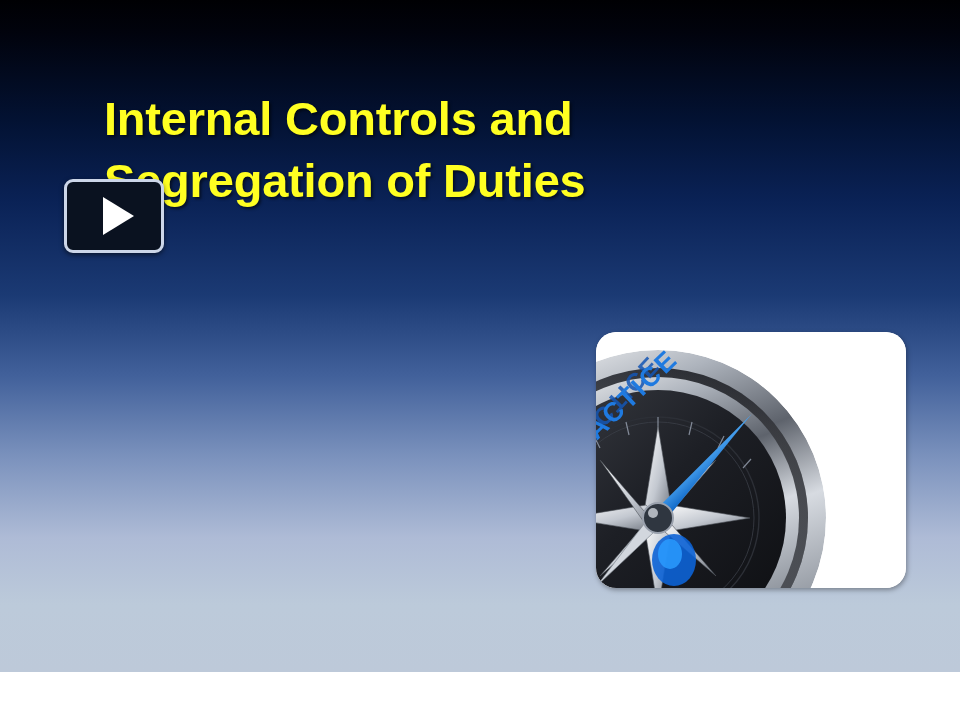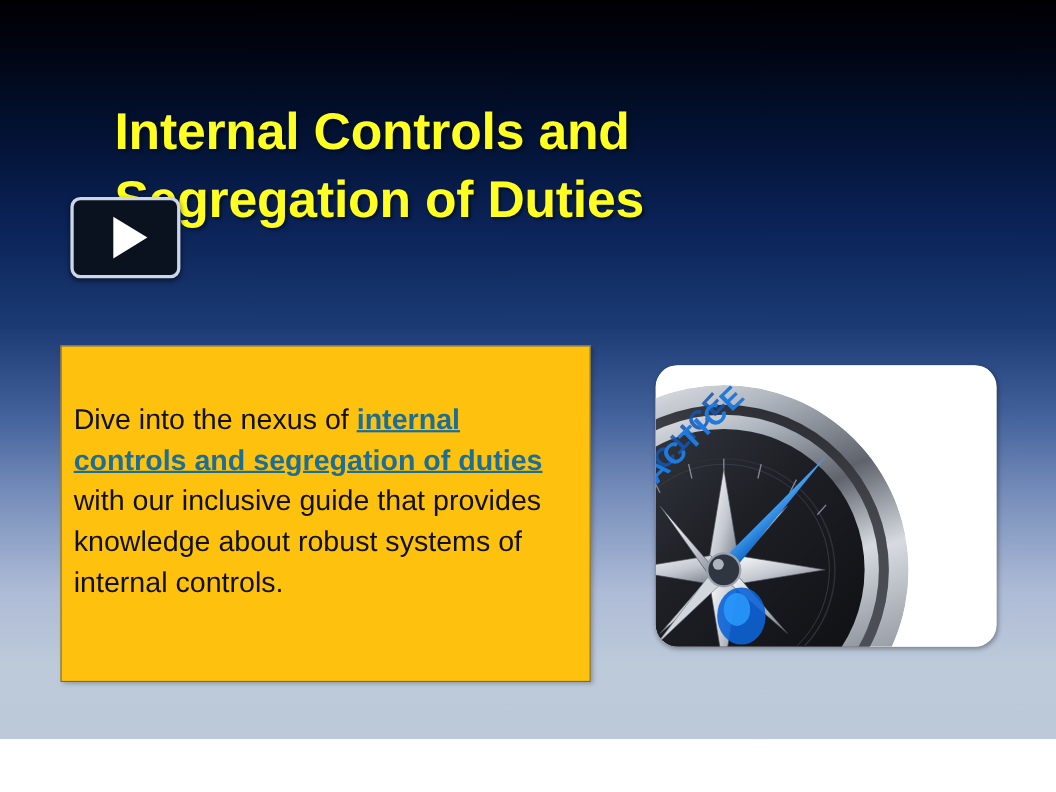--- a/index.html
+++ b/index.html
@@ -116,25 +116,20 @@
 
 <div id="slide">
 
   <div id="title">Internal Controls and
 Segregation of Duties</div>
 
   <div id="play-button">
     <div id="play-triangle"></div>
   </div>
 
-  <div id="text-card">
-    <div id="body-text">
-      <span>Dive into the nexus of </span><a href="#" class="link">internal controls and segregation of duties</a><span> with our inclusive guide that provides knowledge about robust systems of internal controls.</span>
-    </div>
-  </div>
 
   <div id="compass-card">
     <svg id="compass-svg" viewBox="0 0 310 256">
       <defs>
         <linearGradient id="dialGrad" x1="0" y1="0" x2="1" y2="1">
           <stop offset="0%" stop-color="#3a3d44"></stop>
           <stop offset="45%" stop-color="#1d1f25"></stop>
           <stop offset="100%" stop-color="#0c0d10"></stop>
         </linearGradient>
         <linearGradient id="bezelGrad" x1="0" y1="0" x2="0.4" y2="1">

